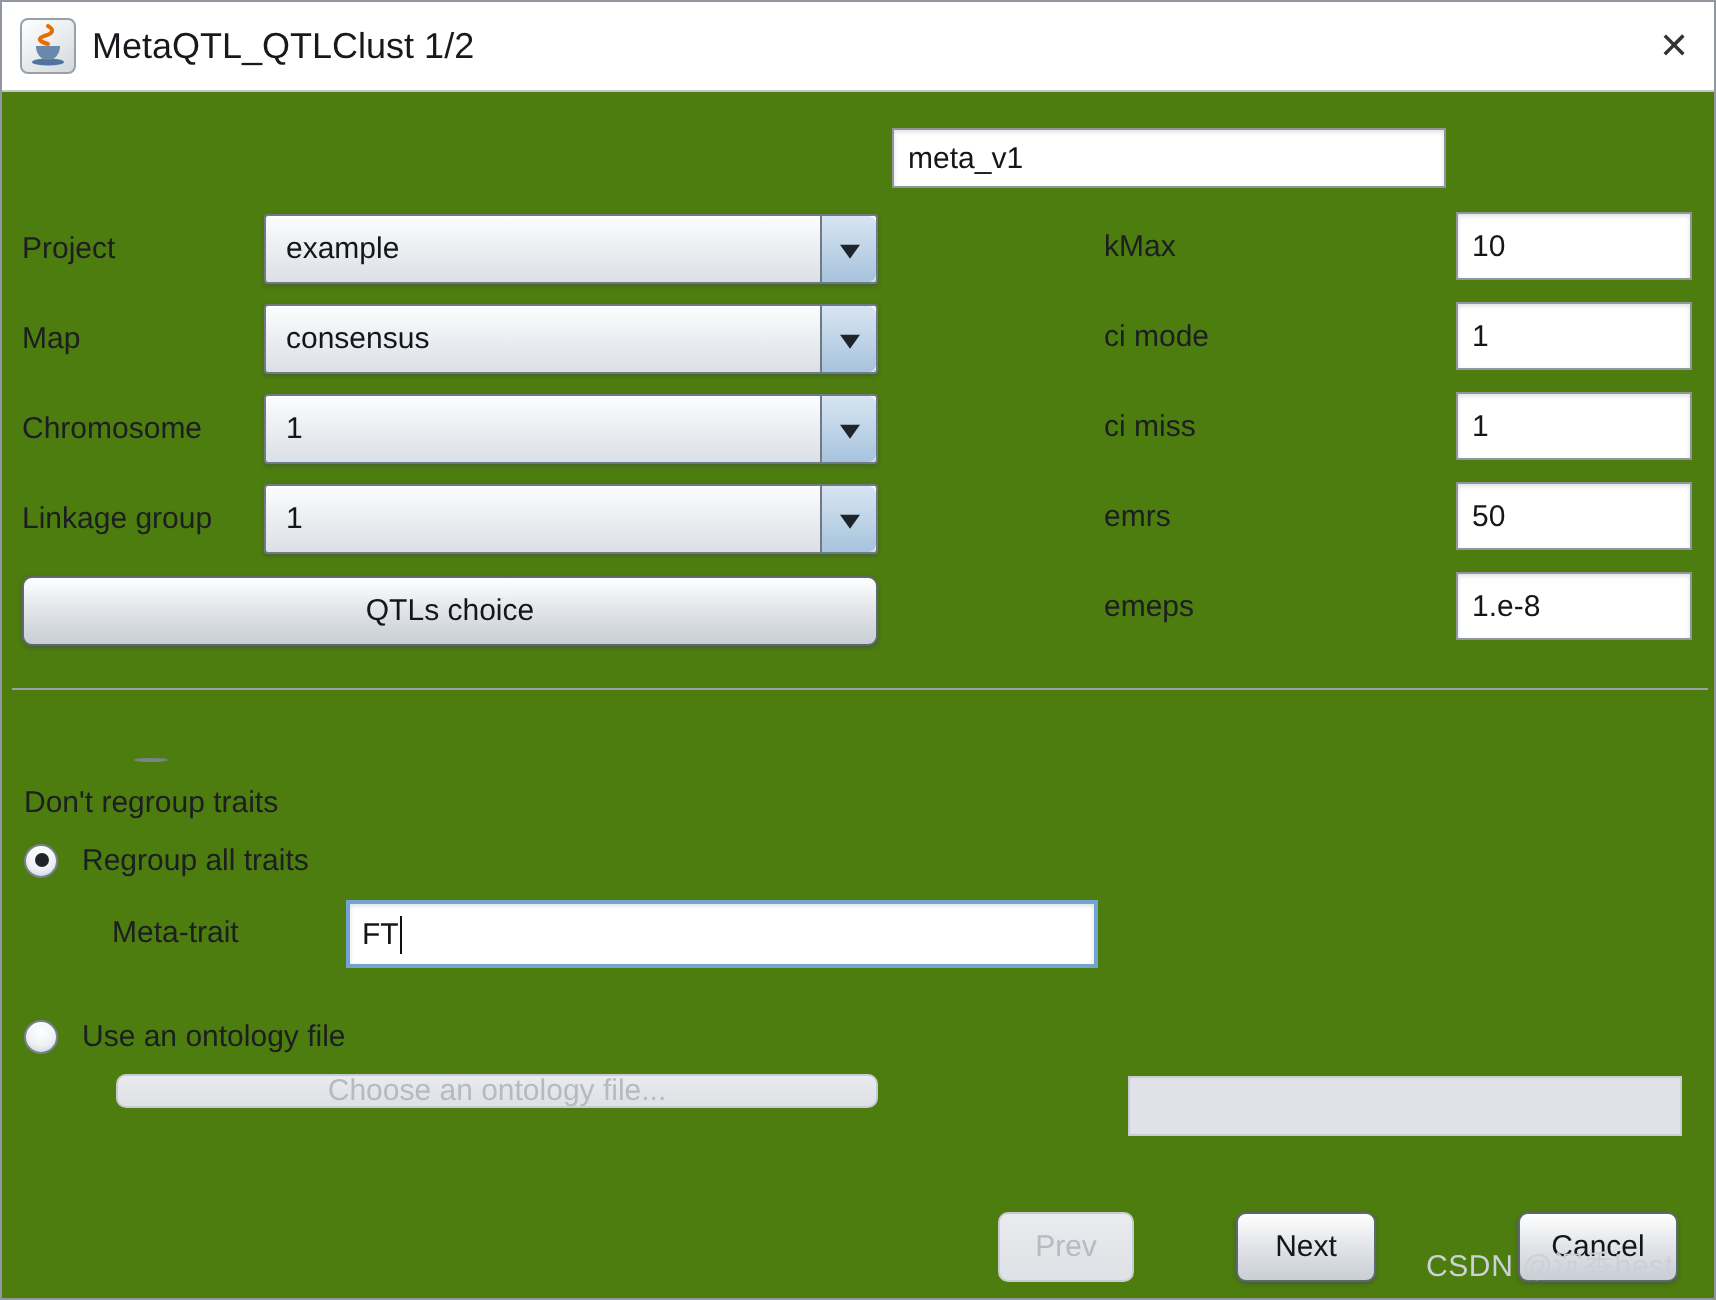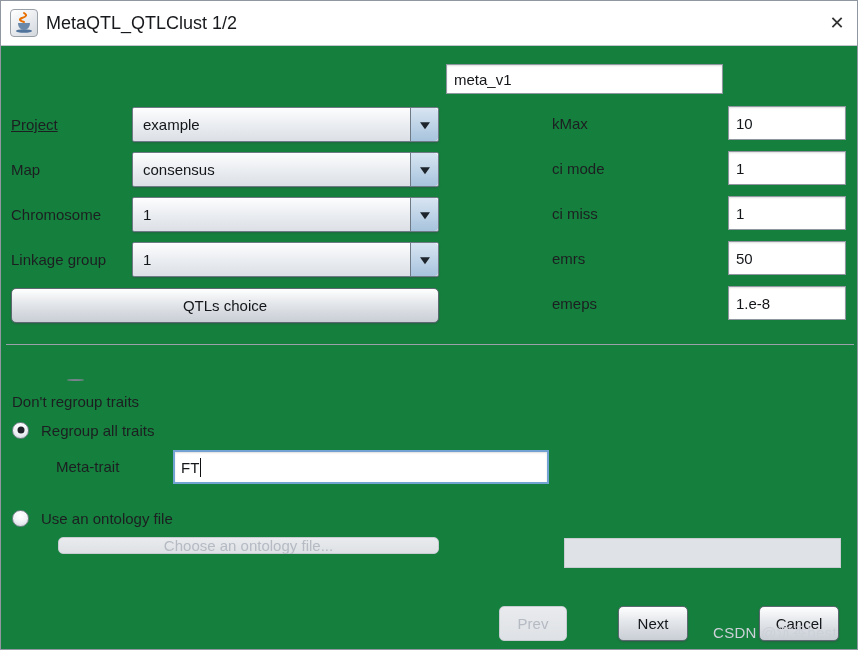--- a/index.html
+++ b/index.html
@@ -1,18 +1,18 @@
 <!DOCTYPE html>
 <html><head>
 <meta charset="utf-8">
 <style>
   html,body { margin:0; padding:0; background:#eceef1; }
   .window {
     position:relative; width:858px; height:650px; box-sizing:border-box;
-    background:#15803d; border:1px solid #9097a0; overflow:hidden;
+    background:#4d7c0f; border:1px solid #9097a0; overflow:hidden;
     font-family:"Liberation Sans", sans-serif; color:#1c1e21;
   }
   
   .titlebar { position:absolute; top:0; left:0; right:0; height:44px;
     background:#ffffff; border-bottom:1px solid #c2c6cc; }
   .java-icon { position:absolute; left:9px; top:8px; width:28px; height:28px;
     box-sizing:border-box; border:1px solid #99a0a8; border-radius:4px;
     background:linear-gradient(145deg,#ffffff,#d3d8de); }
   .title-text { position:absolute; left:45px; top:0; height:44px; line-height:44px;
     font-size:18px; color:#17191c; }
@@ -71,21 +71,21 @@
       </svg>
     </div>
     <div class="title-text">MetaQTL_QTLClust 1/2</div>
     <div class="close-btn">✕</div>
   </div>
 
   <div class="tfield" style="left:445px; top:63px; width:277px; height:30px;">
     <span>meta_v1</span>
   </div>
 
-  <div class="lbl" style="left:10px; top:106px; line-height:35px;text-decoration:underline;">Project</div>
+  <div class="lbl" style="left:10px; top:106px; line-height:35px;">Project</div>
   <div class="combo" style="left:131px; top:106px; width:307px; height:35px;">
     <span class="val">example</span>
     <span class="arrow-btn">
         <span class="tri"></span>
       </span>
   </div>
 
   <div class="lbl" style="left:10px; top:151px; line-height:35px;">Map</div>
   <div class="combo" style="left:131px; top:151px; width:307px; height:35px;">
     <span class="val">consensus</span>

